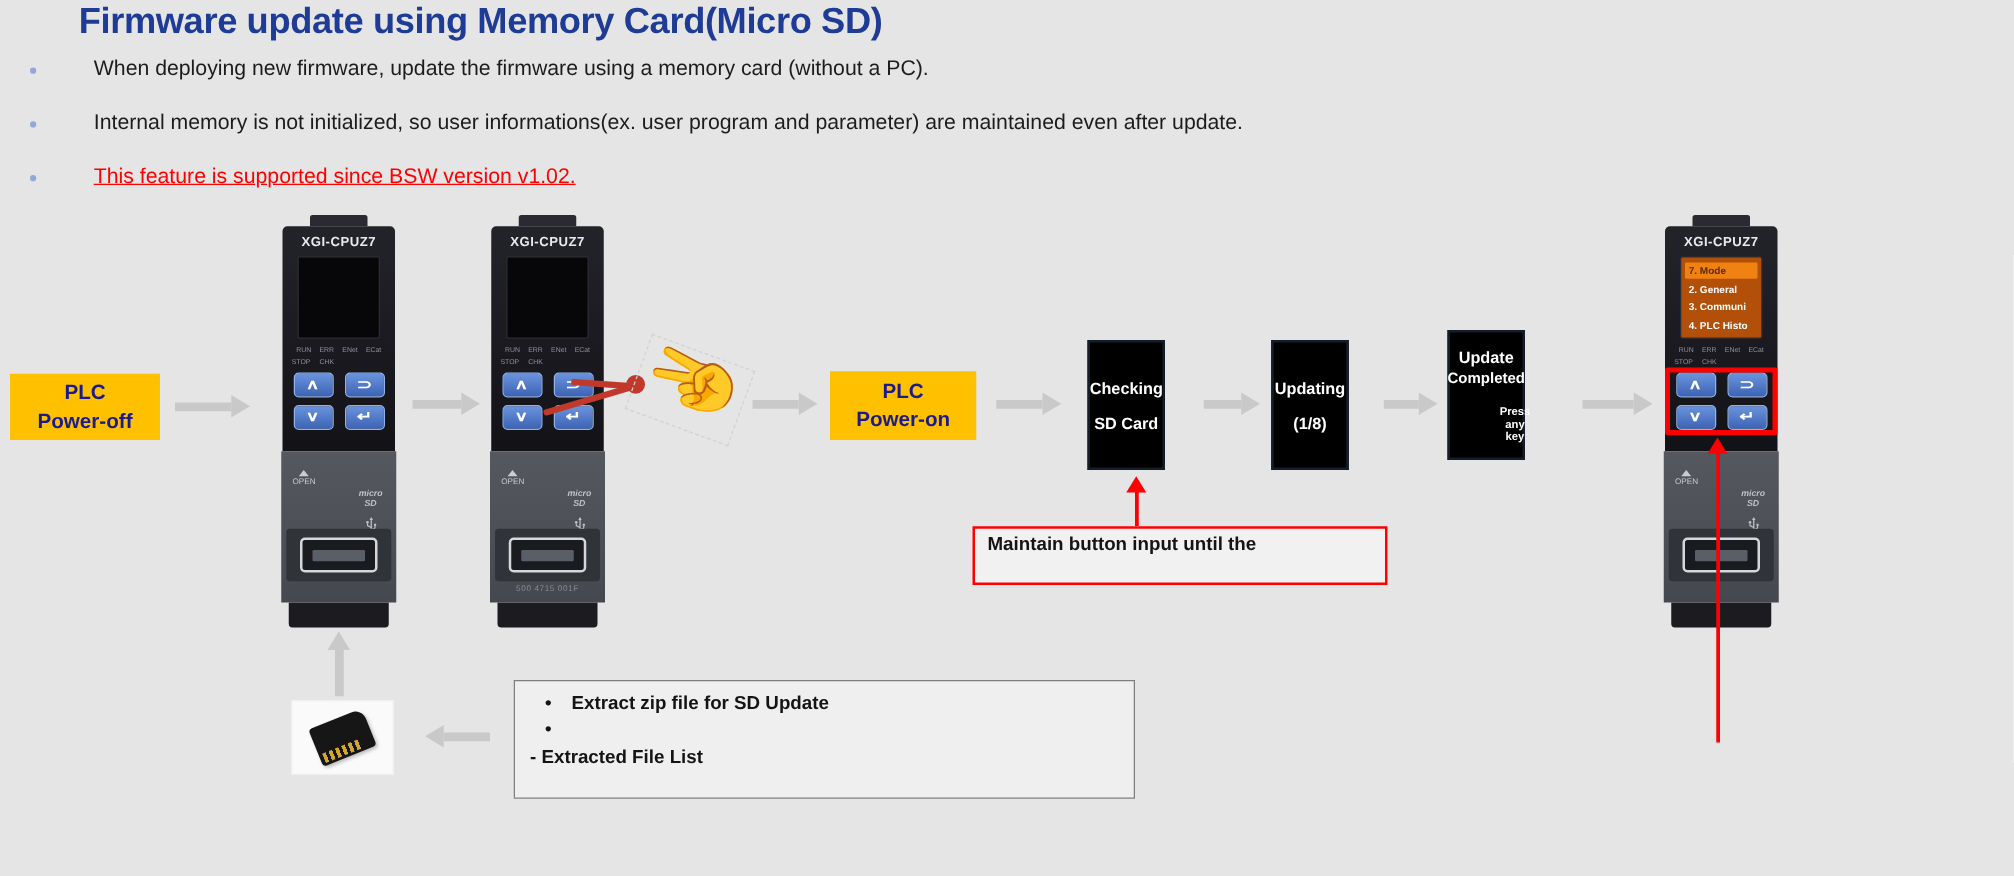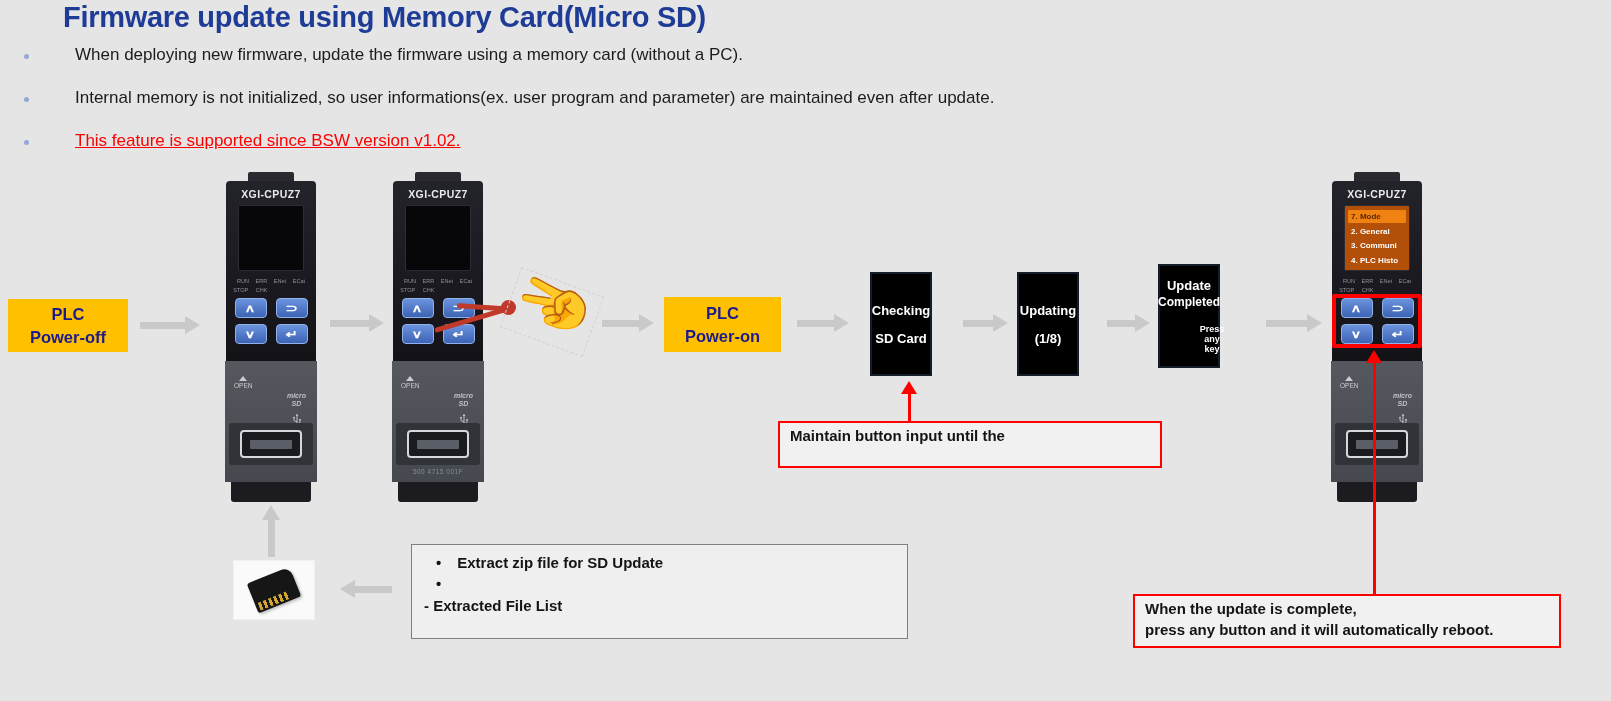--- a/index.html
+++ b/index.html
@@ -268,21 +268,21 @@
     <div class="fs-line">(1/8)</div>
   </div>
   <div class="flow-screen" style="left:1158px;top:264px">
     <div class="fs-line">Update</div>
     <div class="fs-line" style="font-size:12px;margin-top:4px">Completed</div>
     <div class="fs-small">Press any key</div>
   </div>
 
   <div class="red-head-up" style="left:901px;top:381px"></div>
   <div class="red-vline" style="left:908px;top:392px;height:29px"></div>
-  <div class="note" style="left:778px;top:421px;width:384px;height:47px">
+  <div class="note" style="left:778px;top:421px;width:332px;height:47px">
     <span>Maintain button input until the</span><br>
   </div>
 
   <div class="device" style="left:1331px;top:172px">
     <div class="dev-toptab"></div>
     <div class="dev-black">
       <div class="dev-model">XGI-CPUZ7</div>
       <div class="dev-screen menu">
         <div class="menu-item selected">7. Mode</div>
         <div class="menu-item">2. General</div>
@@ -330,24 +330,20 @@
             <div class="dev-tongue"></div>
           </div>
         </div>
     </div>
     <div class="dev-bottab"></div>
   </div>
 
   <div class="red-rect" style="left:1332px;top:294px;width:82px;height:46px"></div>
   <div class="red-head-up" style="left:1366px;top:350px"></div>
   <div class="red-vline" style="left:1373px;top:361px;height:233px"></div>
-  <div class="note" style="left:1133px;top:594px;width:428px;height:54px">
-    <span>When the update is complete,</span><br>
-    <span>press any button and it will automatically reboot.</span>
-  </div>
 
   <div class="sdphoto">
     <div class="sdcard"></div>
   </div>
 
   <div class="infobox">
     <div class="brow">
         <span>•</span>
         <span>Extract zip file for SD Update</span>
       </div>

